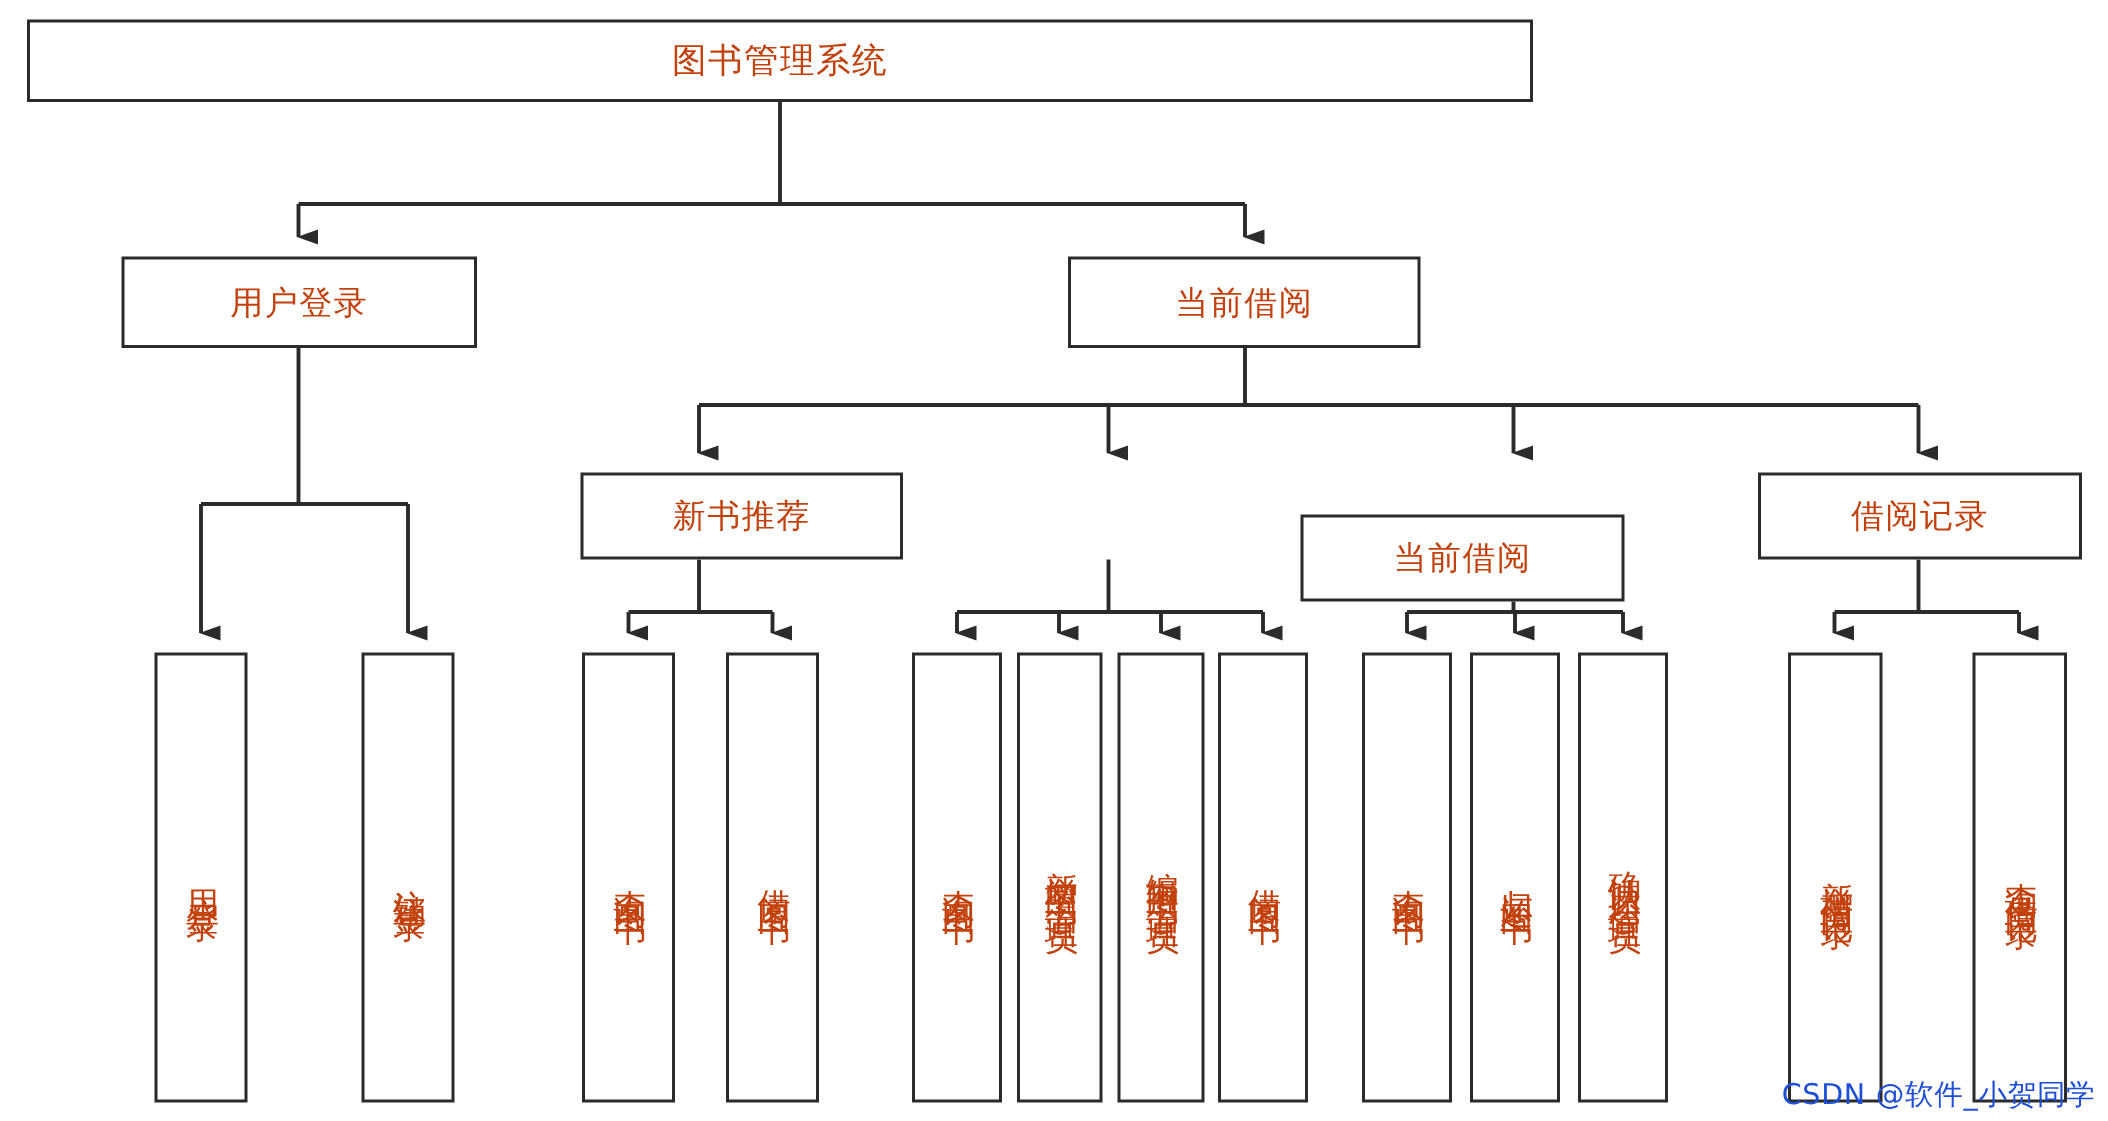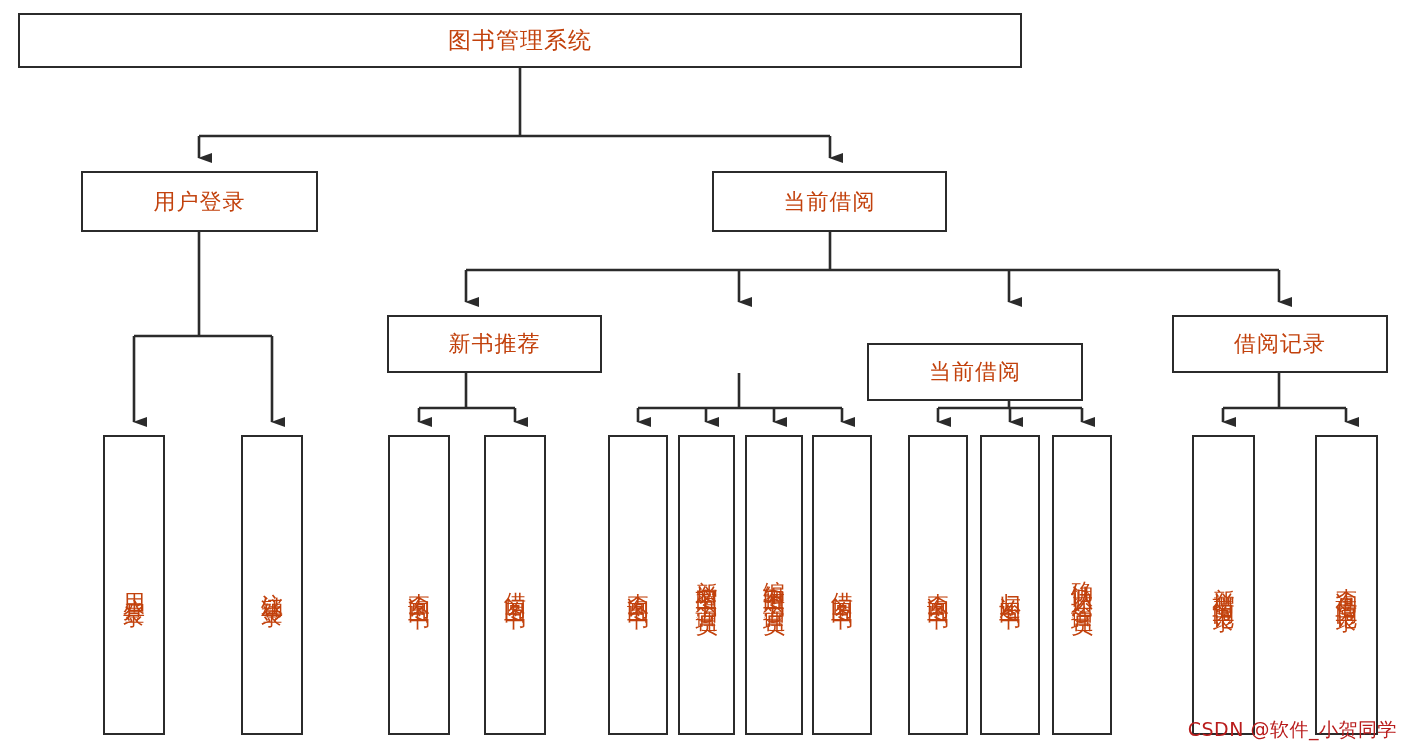--- a/index.html
+++ b/index.html
@@ -40,21 +40,21 @@
     text-orientation:upright;
     line-height:1;
     white-space:nowrap;
   }
   .lines{position:absolute;left:0;top:0;width:1405px;height:747px;z-index:1;}
   .watermark{
     position:absolute;
     right:8px;
     bottom:4px;
     font-size:19px;
-    color:#b91c1c;
+    color:#1d4ed8;
     letter-spacing:0.5px;
     z-index:5;
     white-space:nowrap;
   }
 </style>
 </head>
 <body>
 
 <div id="diagram">
 

